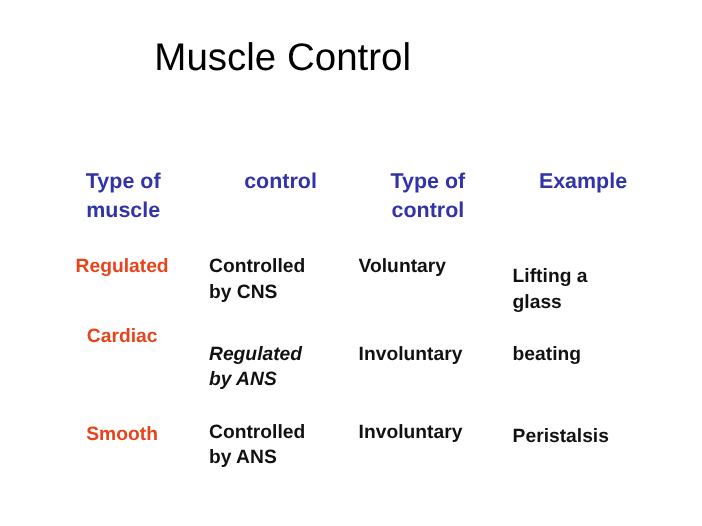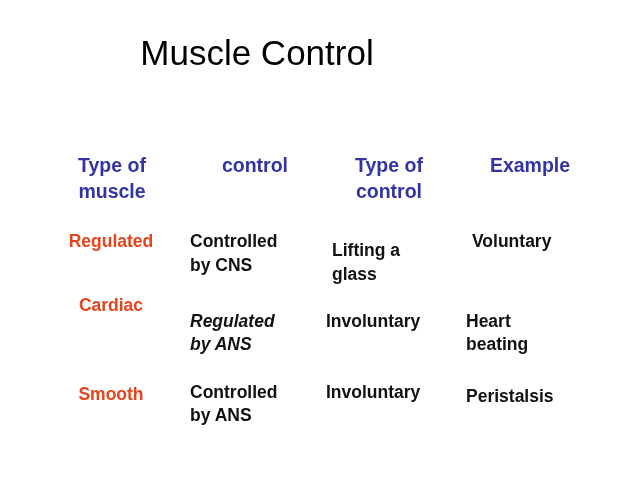--- a/index.html
+++ b/index.html
@@ -127,36 +127,35 @@
         <span class="line">Example</span>
       </div>
     </div>
 
     <div class="t-row body-row" id="row-skeletal">
       <div class="t-cell c0">Regulated</div>
       <div class="t-cell c1">
         <span class="line">Controlled</span>
         <span class="line">by CNS</span>
       </div>
+      <div class="t-cell c2">Voluntary</div>
       <div class="t-cell c3">
         <span class="line">Lifting a</span>
         <span class="line">glass</span>
       </div>
-      <div class="t-cell c2">Voluntary</div>
     </div>
 
     <div class="t-row body-row" id="row-cardiac">
       <div class="t-cell c0">Cardiac</div>
       <div class="t-cell c1">
         <span class="line">Regulated</span>
         <span class="line">by ANS</span>
       </div>
       <div class="t-cell c2">Involuntary</div>
       <div class="t-cell c3">
-        <span class="line">Heart</span>
         <span class="line">beating</span>
       </div>
     </div>
 
     <div class="t-row body-row" id="row-smooth">
       <div class="t-cell c0">Smooth</div>
       <div class="t-cell c1">
         <span class="line">Controlled</span>
         <span class="line">by ANS</span>
       </div>

